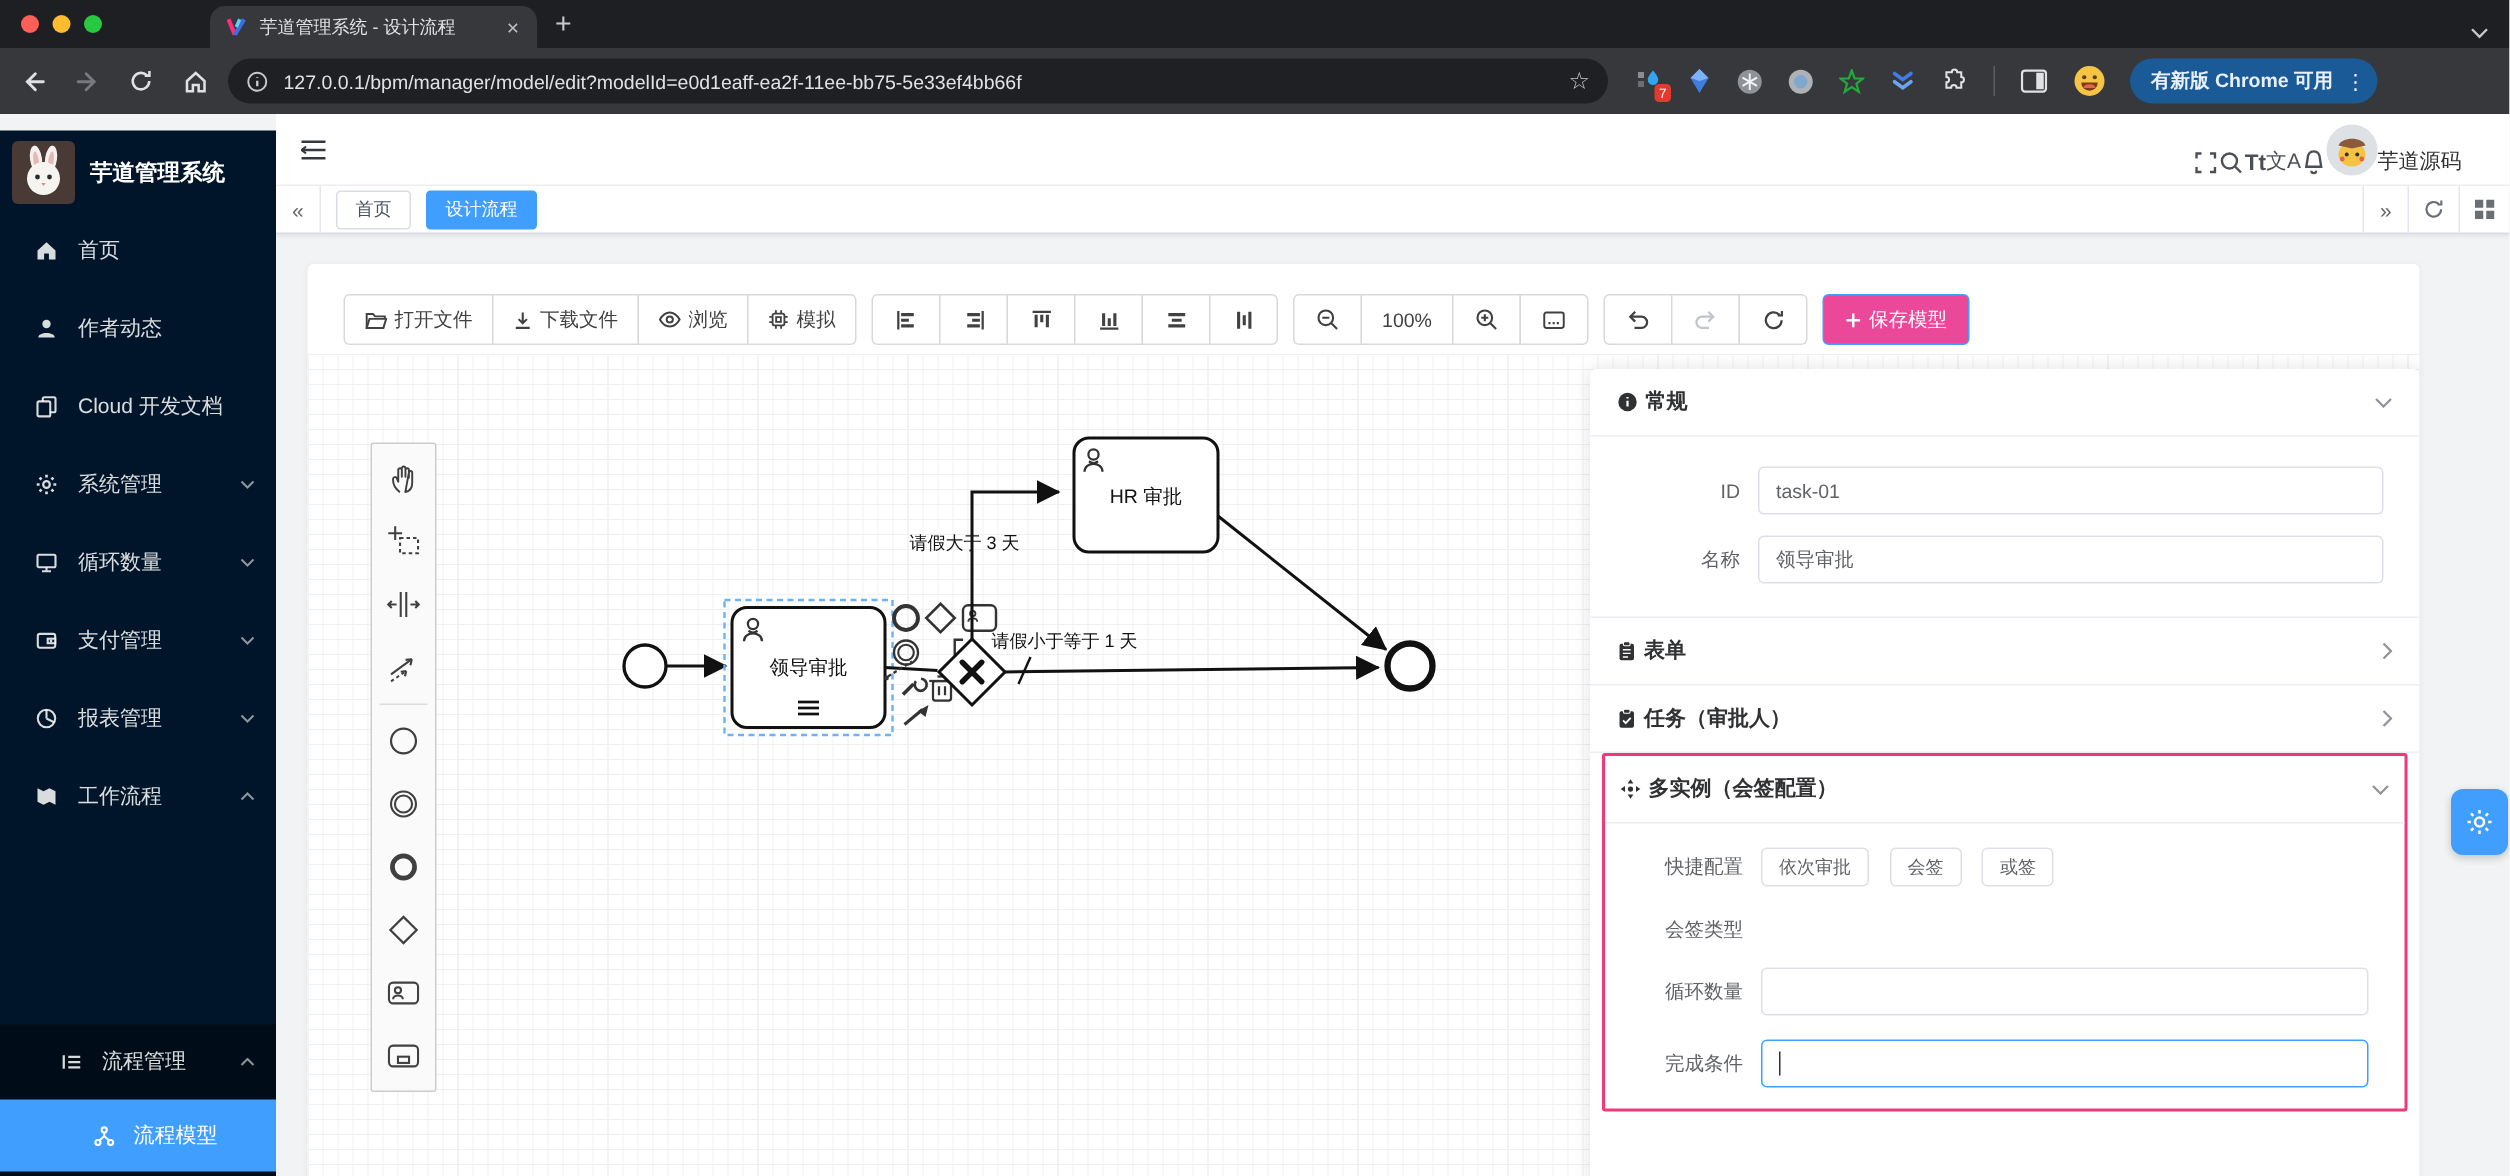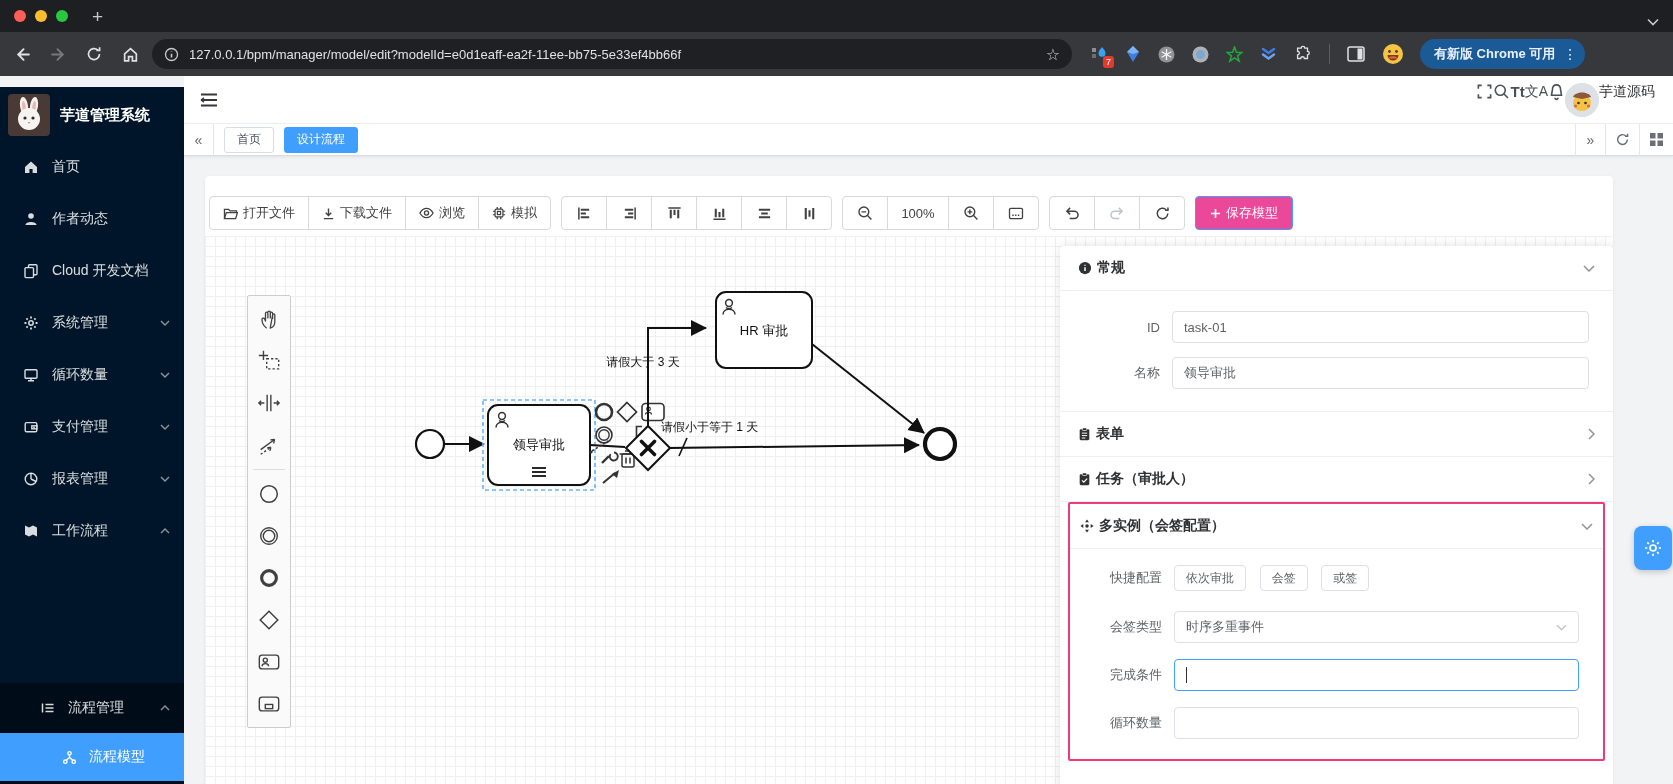--- a/index.html
+++ b/index.html
@@ -41,40 +41,40 @@
   .submenu-wrap{position:absolute;left:0;top:596px;width:184px;bottom:0;background:#000c17}
   .sub-item{height:50px;display:flex;align-items:center;gap:12px;padding-left:40px;font-size:14px;cursor:pointer}
   .sub-item .lbl{flex:1}
   .sub-item .chev{margin-right:14px;color:rgba(255,255,255,.55)}
   .leaf{height:48px;display:flex;align-items:center;gap:12px;padding-left:62px;font-size:14px;cursor:pointer}
   .leaf.active{background:#409eff;color:#fff}
 
   
   .appheader{position:absolute;left:184px;top:76px;width:1489px;height:48px;background:#fff;display:flex;align-items:center;border-bottom:1px solid #f0f0f0}
   .hamb{margin-left:16px;color:#35393f}
-  .hright{margin-left:auto;display:flex;align-items:flex-start;margin-right:18px;color:#4c4f55}
+  .hright{margin-left:auto;display:flex;align-items:flex-end;margin-right:32px;color:#4c4f55}
   .hname{font-size:14px;color:#303133}
   .havatar{width:34px;height:34px;border-radius:50%;overflow:hidden;background:#dfe3e8}
 
   .tagsbar{position:absolute;left:184px;top:124px;width:1489px;height:32px;background:#fff;border-bottom:1px solid #d8dce5;display:flex;align-items:center;box-shadow:0 1px 3px rgba(0,0,0,.08)}
   .tg-arrow{width:30px;height:32px;display:flex;align-items:center;justify-content:center;color:#666;border-right:1px solid #e4e7ed;font-size:14px}
   .tg-arrow.r{border-right:none;border-left:1px solid #e4e7ed}
   .tag{height:26px;display:flex;align-items:center;padding:0 12px;border:1px solid #d8dce5;background:#fff;color:#495060;font-size:12px;border-radius:3px;margin-left:10px;cursor:pointer}
   .tag.active{background:#409eff;border-color:#409eff;color:#fff}
   .tags-right{margin-left:auto;display:flex;align-items:center}
   .tr-btn{width:34px;height:32px;display:flex;align-items:center;justify-content:center;color:#6a6f76;border-left:1px solid #e4e7ed}
 
   
   .canvas-card{position:absolute;left:205px;top:176px;width:1408px;height:640px;background:#fff;border-radius:4px;box-shadow:0 1px 4px rgba(0,0,0,.06);overflow:hidden}
   .canvas-area{position:absolute;left:0;right:0;top:60px;bottom:0;
     background-color:#fff;
     background-image:linear-gradient(to right,#eef0f1 1px,transparent 1px),linear-gradient(to bottom,#eef0f1 1px,transparent 1px),linear-gradient(to right,#e7eaec 1px,transparent 1px),linear-gradient(to bottom,#e7eaec 1px,transparent 1px);
     background-size:10px 10px,10px 10px,100px 100px,100px 100px}
 
-  .bpmn-toolbar{position:absolute;left:4px;top:20px;display:flex;align-items:center}
+  .bpmn-toolbar{position:absolute;left:24px;top:20px;display:flex;align-items:center}
   .btn-group{display:flex}
   .btn-group + .btn-group{margin-left:10px}
   .tbtn{height:34px;background:#fff;border:1px solid #d9d9d9;color:#414141;display:flex;align-items:center;justify-content:center;gap:5px;padding:0 13px;font-size:13px;margin-left:-1px;cursor:pointer;white-space:nowrap}
   .btn-group .tbtn:first-child{border-radius:4px 0 0 4px;margin-left:0}
   .btn-group .tbtn:last-child{border-radius:0 4px 4px 0}
   .btn-group .tbtn:only-child{border-radius:4px}
   .tbtn.icon-only{width:46px;padding:0}
   .tbtn.disabled{color:#c0c4cc}
   .save-btn{height:34px;margin-left:10px;background:#ec4899;border:1px solid #409eff;color:#fff;border-radius:4px;display:flex;align-items:center;gap:5px;padding:0 14px;font-size:13px;cursor:pointer}
 
@@ -103,20 +103,29 @@
 </style>
 </head>
 <body>
 
 <div class="tabstrip">
   <div class="lights">
     <span class="light" style="background:#ff5f57"></span>
     <span class="light" style="background:#febc2e"></span>
     <span class="light" style="background:#28c840"></span>
   </div>
+  <div class="tab">
+    <svg width="15" height="15" viewBox="0 0 16 16">
+      <path d="M2.5,2 L7,13" stroke="#ff2d7c" stroke-width="3" fill="none"></path>
+      <path d="M13.5,2 L7,13" stroke="#3b6fe0" stroke-width="3" fill="none"></path>
+      <path d="M10.5,2 L8,7.5" stroke="#5fd0f2" stroke-width="2.4" fill="none"></path>
+    </svg>
+    <span class="tab-title">芋道管理系统 - 设计流程</span>
+    <span class="tab-close">×</span>
+  </div>
   <span class="newtab">+</span>
   <span class="tabsearch">
     <svg width="12" height="8" viewBox="0 0 12 8" fill="none" stroke="currentColor" stroke-width="1.6">
         <path d="M1,1.5 L6,6.5 L11,1.5"></path>
       </svg>
   </span>
 </div>
 
 <div class="cbar">
   <span class="navic">
@@ -764,39 +773,33 @@
         <span class="flabel" style="flex-basis:92px;width:92px">快捷配置</span>
         <span>
           <button class="qbtn">依次审批</button>
           <button class="qbtn">会签</button>
           <button class="qbtn">或签</button>
         </span>
       </div>
 
       <div class="frow" style="margin-top:20px">
         <span class="flabel" style="flex-basis:92px;width:92px">会签类型</span>
-        <span class="pselect">
-          <span class="sval">时序多重事件</span>
-          <svg width="11" height="7" viewBox="0 0 12 7" fill="none" stroke="#c0c4cc" stroke-width="1.5">
-              <path d="M1,1 L6,6 L11,1"></path>
-            </svg>
-        </span>
+      </div>
+
+      <div class="frow" style="margin-top:16px">
+        <span class="flabel" style="flex-basis:92px;width:92px">循环数量</span>
+        <input class="pinput" value="" style="">
       </div>
 
       <div class="frow" style="margin-top:16px;margin-bottom:8px">
         <span class="flabel" style="flex-basis:92px;width:92px">完成条件</span>
         <span class="pinput focused">
             <span class="caret"></span>
           </span>
       </div>
-
-      <div class="frow" style="margin-top:16px">
-        <span class="flabel" style="flex-basis:92px;width:92px">循环数量</span>
-        <input class="pinput" value="" style="">
-      </div>
     </div>
   </div>
 </div>
 
 <div class="gear-fab">
   <svg width="20" height="20" viewBox="0 0 20 20" fill="none" stroke="#fff" stroke-width="1.7">
     <circle cx="10" cy="10" r="3"></circle>
     <path d="M10,2 V4.3 M10,15.7 V18 M2,10 H4.3 M15.7,10 H18 M4.3,4.3 L5.9,5.9 M14.1,14.1 L15.7,15.7 M15.7,4.3 L14.1,5.9 M5.9,14.1 L4.3,15.7"></path>
   </svg>
 </div>

